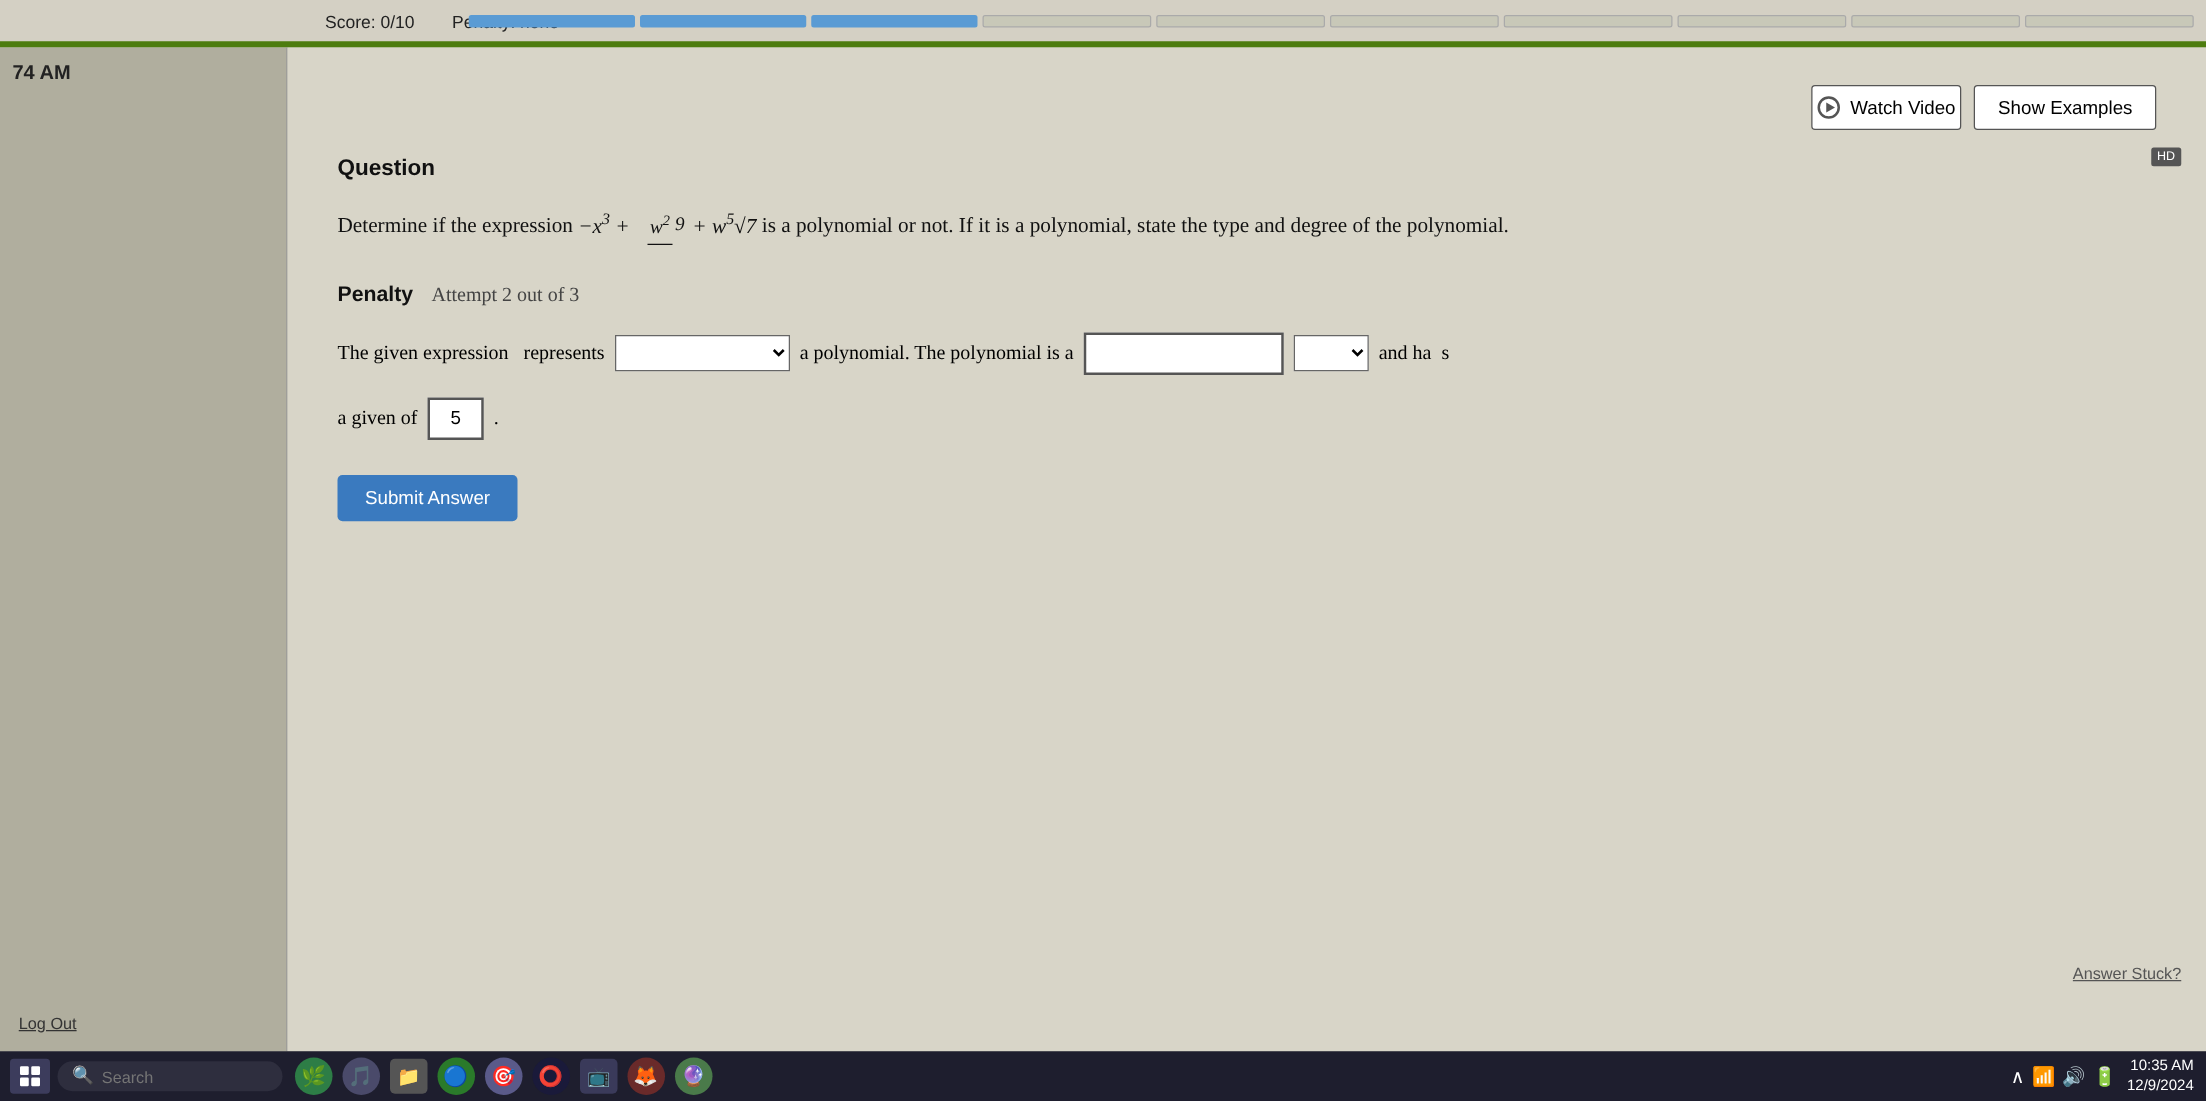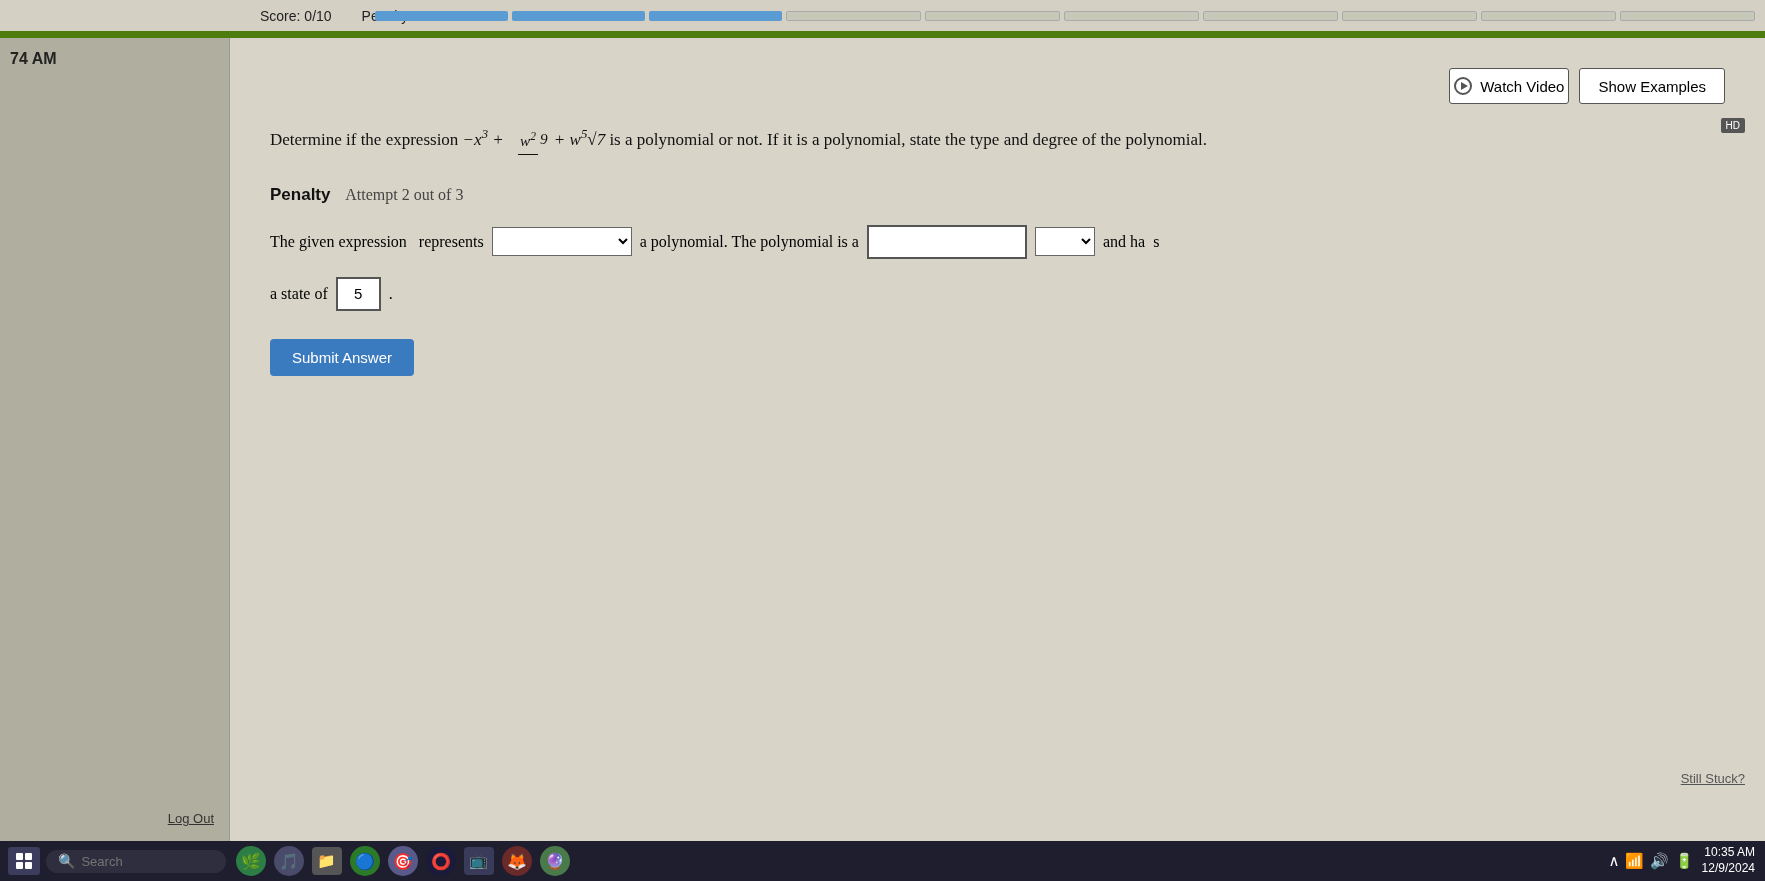--- a/index.html
+++ b/index.html
@@ -12,21 +12,21 @@
       overflow: hidden;
     }
 
     
     .top-bar {
       background: #d4d0c4;
       height: 38px;
       display: flex;
       align-items: center;
       padding: 0 20px;
-      border-bottom: 7px solid #4d7c0f;
+      border-bottom: 5px solid #4d7c0f;
       position: relative;
     }
     .score-penalty {
       display: flex;
       gap: 30px;
       font-size: 14px;
       font-family: Arial, sans-serif;
       color: #222;
       margin-left: 240px;
     }
@@ -66,21 +66,20 @@
       left: 0;
       top: 38px;
       width: 230px;
       height: calc(881px - 38px - 40px);
       background: #b0ae9e;
       border-right: 1px solid #999;
       display: flex;
       flex-direction: column;
       justify-content: flex-end;
       padding-bottom: 10px;
-      align-items: flex-end;
     }
     .log-out {
       font-size: 13px;
       font-family: Arial, sans-serif;
       color: #333;
       padding: 5px 15px;
       cursor: pointer;
       text-decoration: underline;
     }
 
@@ -402,20 +401,21 @@
     <button class="watch-video-btn">
       <span class="play-icon"></span>
       <span>Watch Video</span>
     </button>
     <button class="show-examples-btn">
       <span>Show Examples</span>
     </button>
   </div>
 
   
+  <div class="question-label">Question</div>
 
   
   <div class="question-text">
     <span>Determine if the expression </span>
     <span class="math-expression">
       −<i>x</i><sup>3</sup> +
       <span class="fraction">
         <span class="num"><i>w</i><sup>2</sup></span>
         <span class="den">9</span>
       </span>
@@ -446,32 +446,32 @@
       <option value="binomial">binomial</option>
       <option value="trinomial">trinomial</option>
       <option value="polynomial">polynomial</option>
     </select>
     <span>and ha</span>
     <span>s</span>
   </div>
 
   
   <div class="answer-row">
-    <span>a state of</span>
+    <span>a given of</span>
     <input type="text" class="degree-input" value="5" style="">
     <span>.</span>
   </div>
 
   
   <button class="submit-btn">
     <span>Submit Answer</span>
   </button>
 
   
-  <div class="still-stuck">Still Stuck?</div>
+  <div class="still-stuck">Answer Stuck?</div>
 
   
   <div class="corner-badge">HD</div>
 </div>
 
 <div class="taskbar">
   <div class="taskbar-start">
     <div class="taskbar-start-grid">
       <span></span>
         <span></span>

